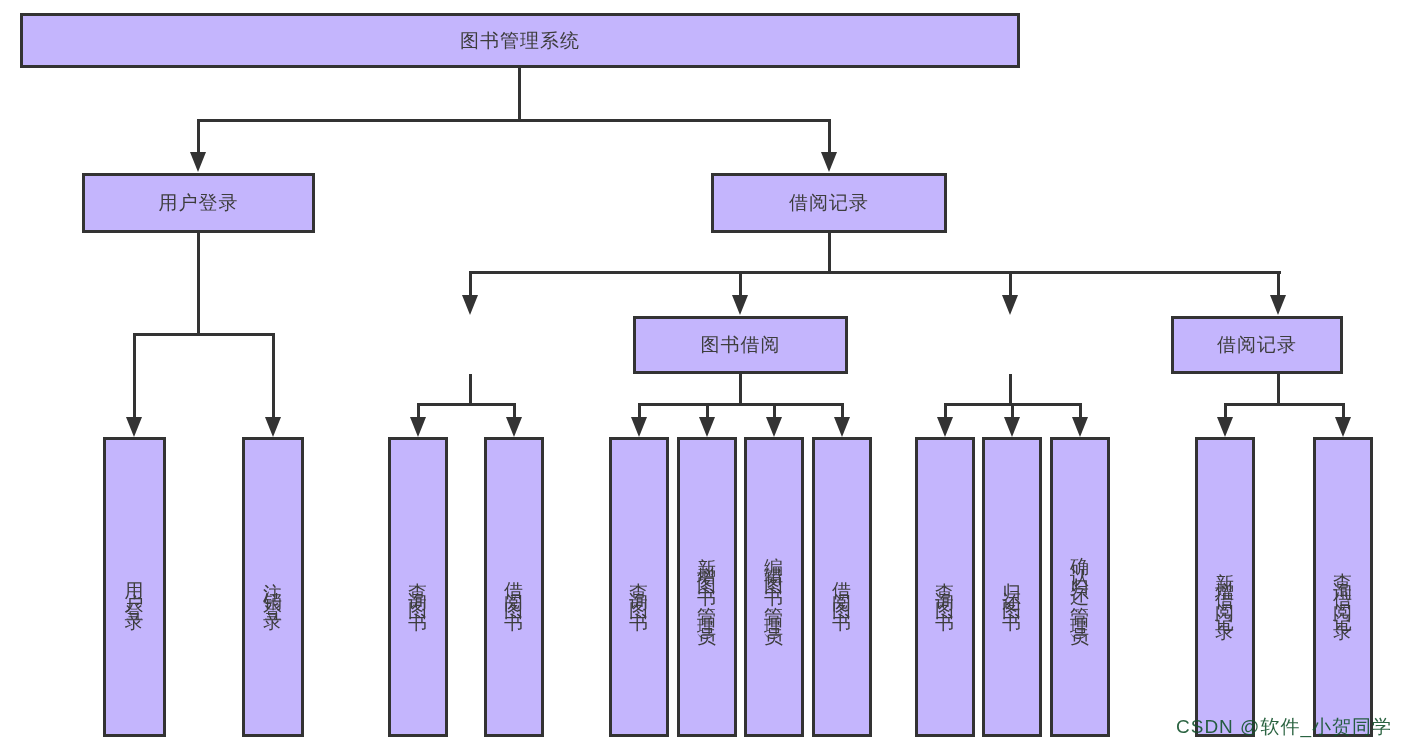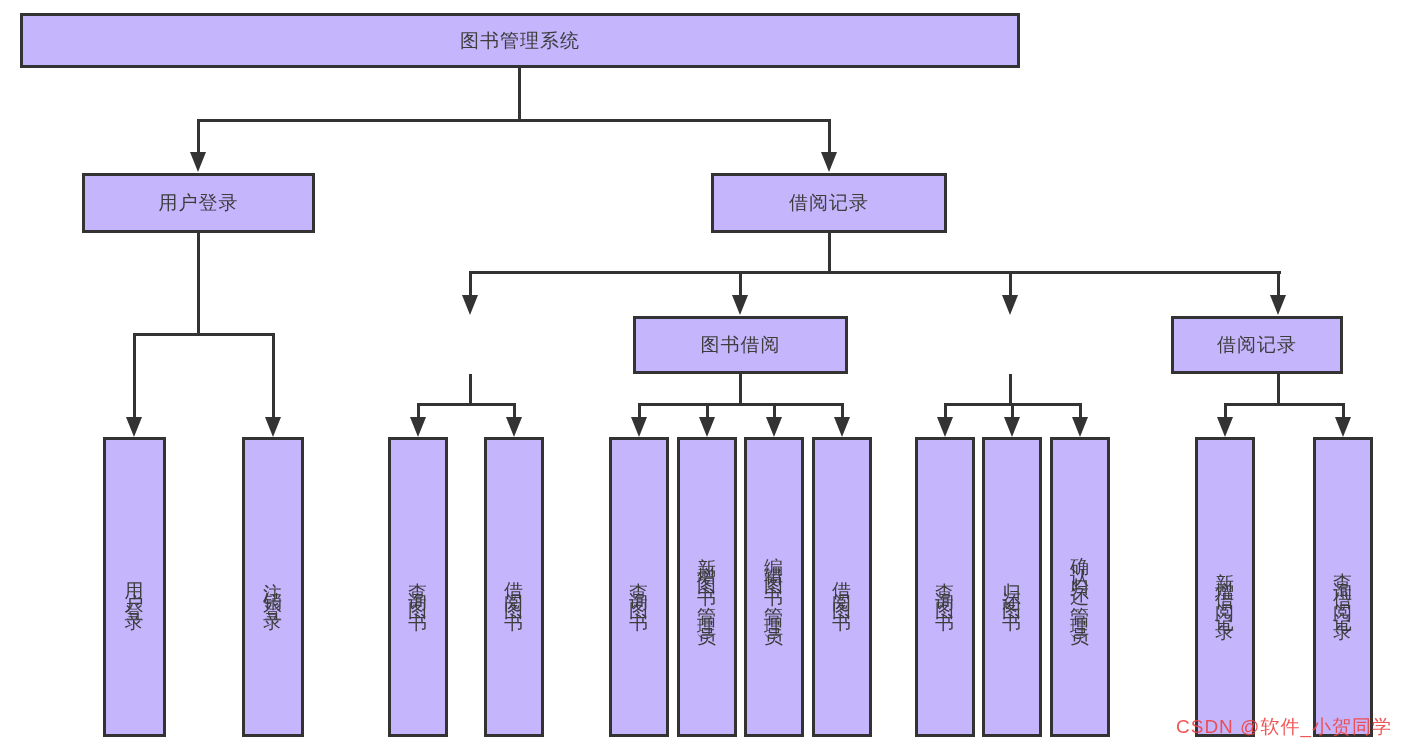--- a/index.html
+++ b/index.html
@@ -5,21 +5,21 @@
   html,body{margin:0;padding:0;background:#ffffff;}
   body{font-family:"Liberation Sans","DejaVu Sans",sans-serif;}
   .canvas{position:relative;width:1405px;height:747px;background:#ffffff;overflow:hidden;}
   .box{position:absolute;box-sizing:border-box;border:3px solid #333333;background:#c4b5fd;
        display:flex;align-items:center;justify-content:center;color:#3d3d3d;font-size:19px;}
   .hbox span{letter-spacing:1px;white-space:nowrap;}
   .vbox span{writing-mode:vertical-lr;text-orientation:mixed;letter-spacing:10px;line-height:1;white-space:nowrap;}
   .ln{position:absolute;background:#333333;}
   .ar{position:absolute;width:0;height:0;border-left:8px solid transparent;
       border-right:8px solid transparent;border-top:20px solid #333333;}
-  .watermark{position:absolute;left:1176px;top:714px;font-size:19px;color:#ef4444;
+  .watermark{position:absolute;left:1176px;top:714px;font-size:19px;color:#14532d;
              letter-spacing:1px;white-space:nowrap;z-index:20;opacity:.9;}
 </style>
 </head>
 <body>
 
 <div class="canvas">
 
   <div class="box hbox" style="left:20px;top:13px;width:1000px;height:55px;">
     <span>图书管理系统</span>
   </div>

